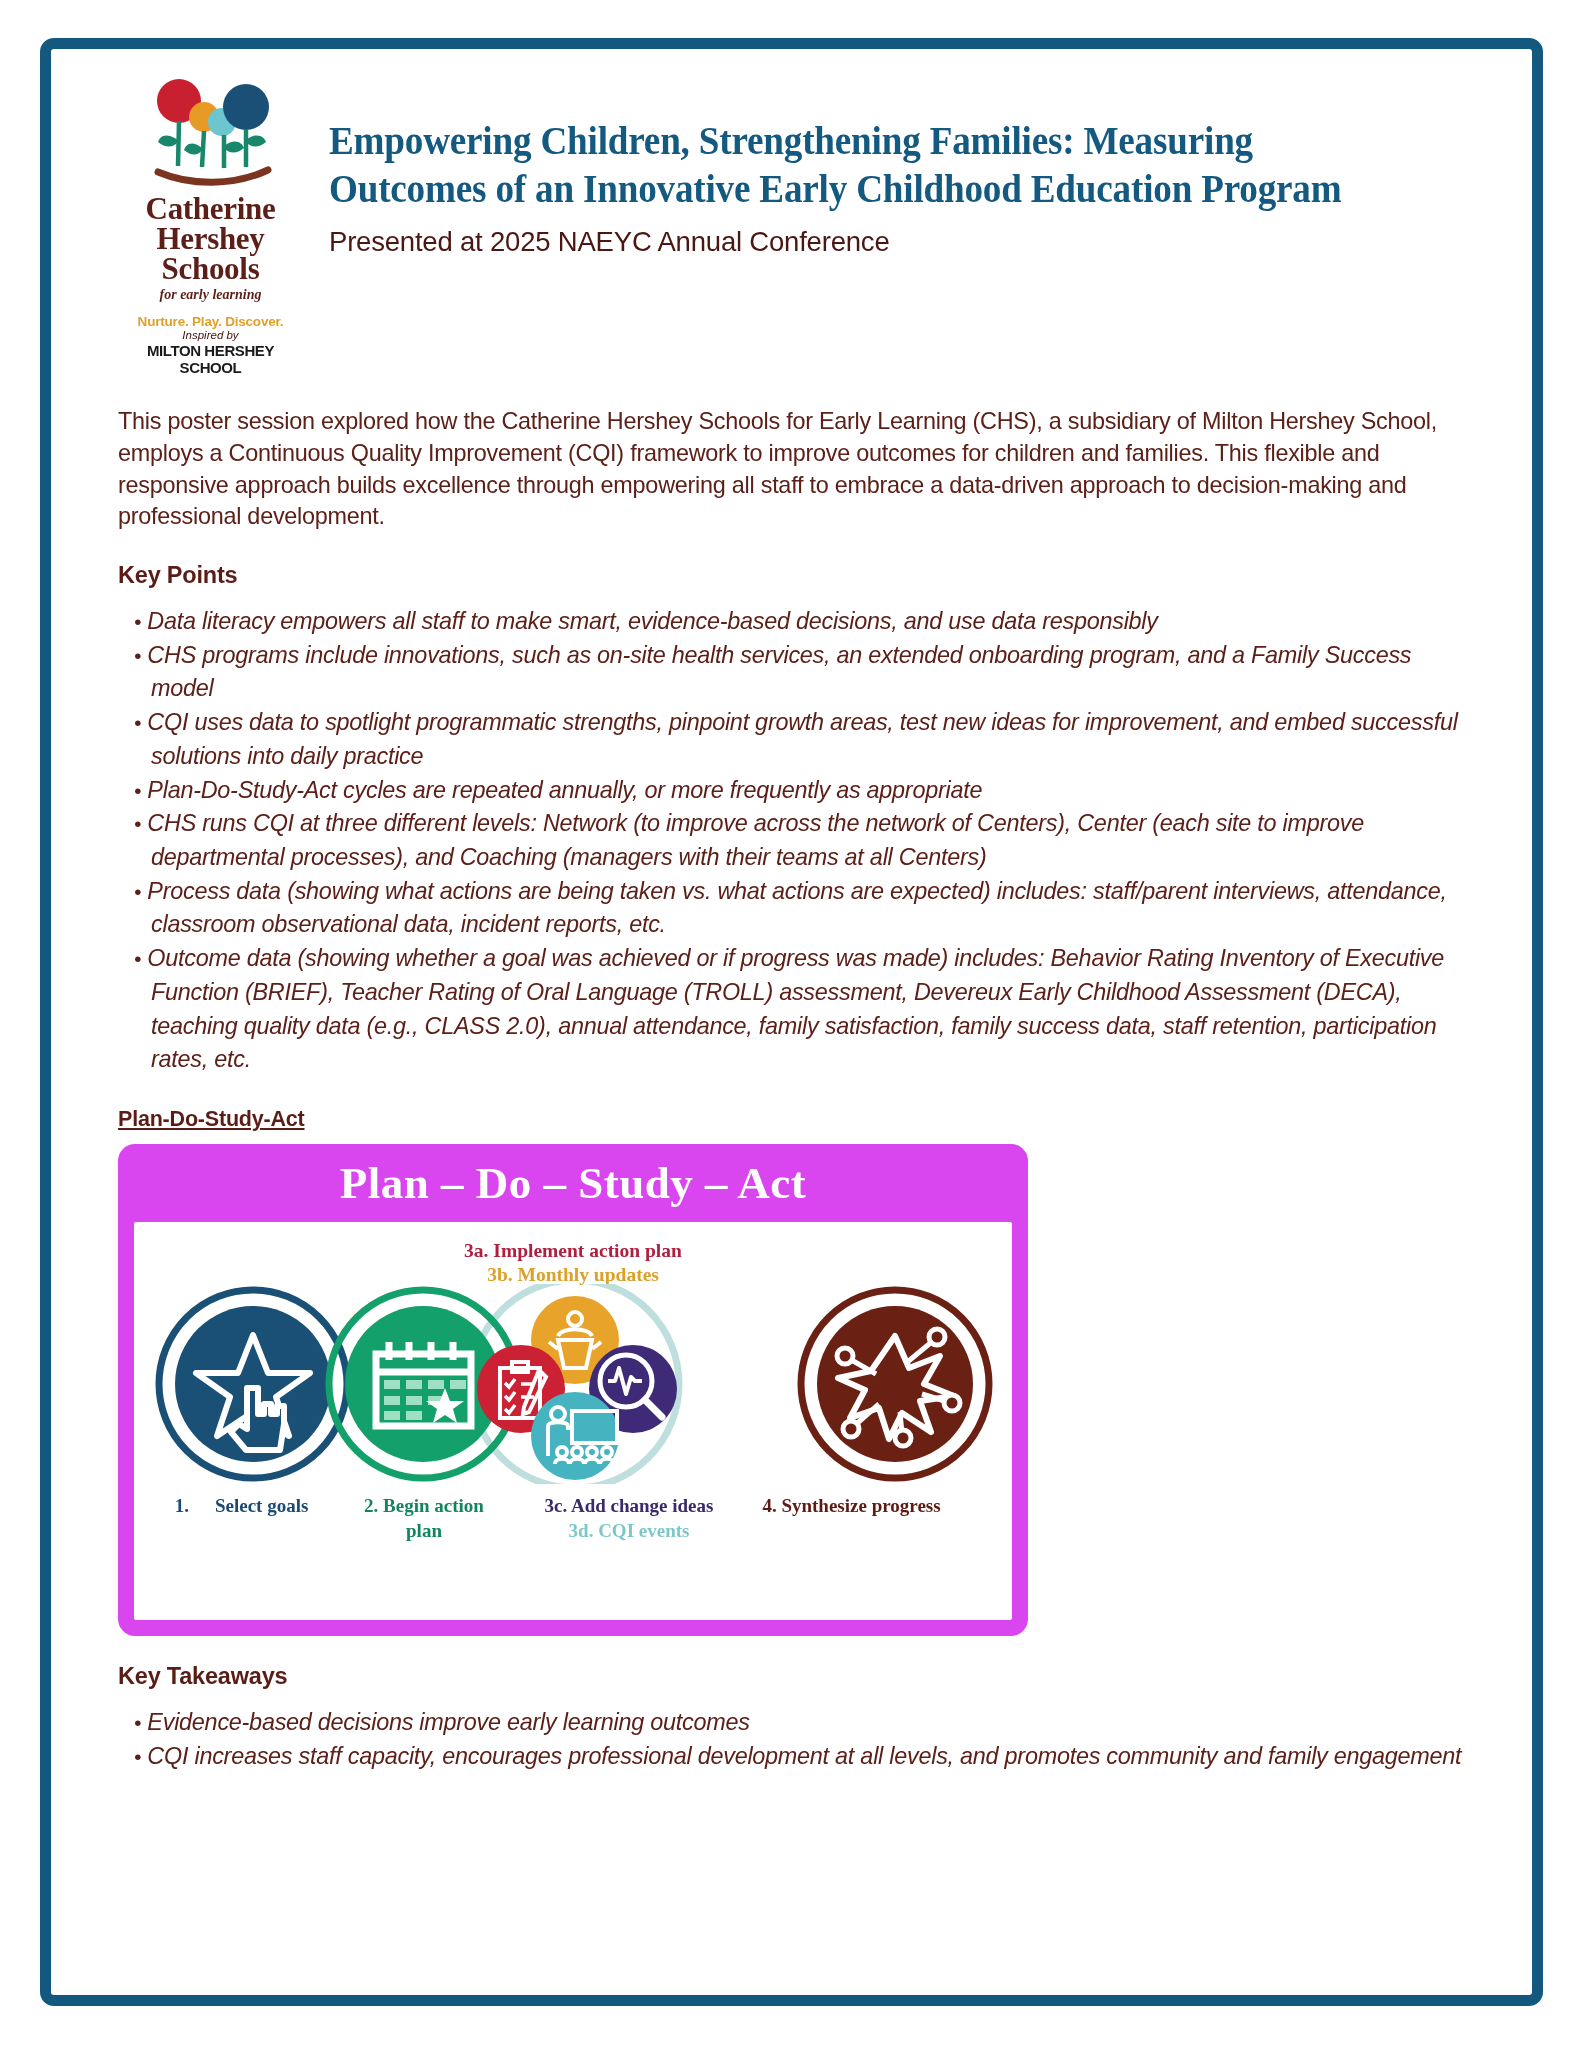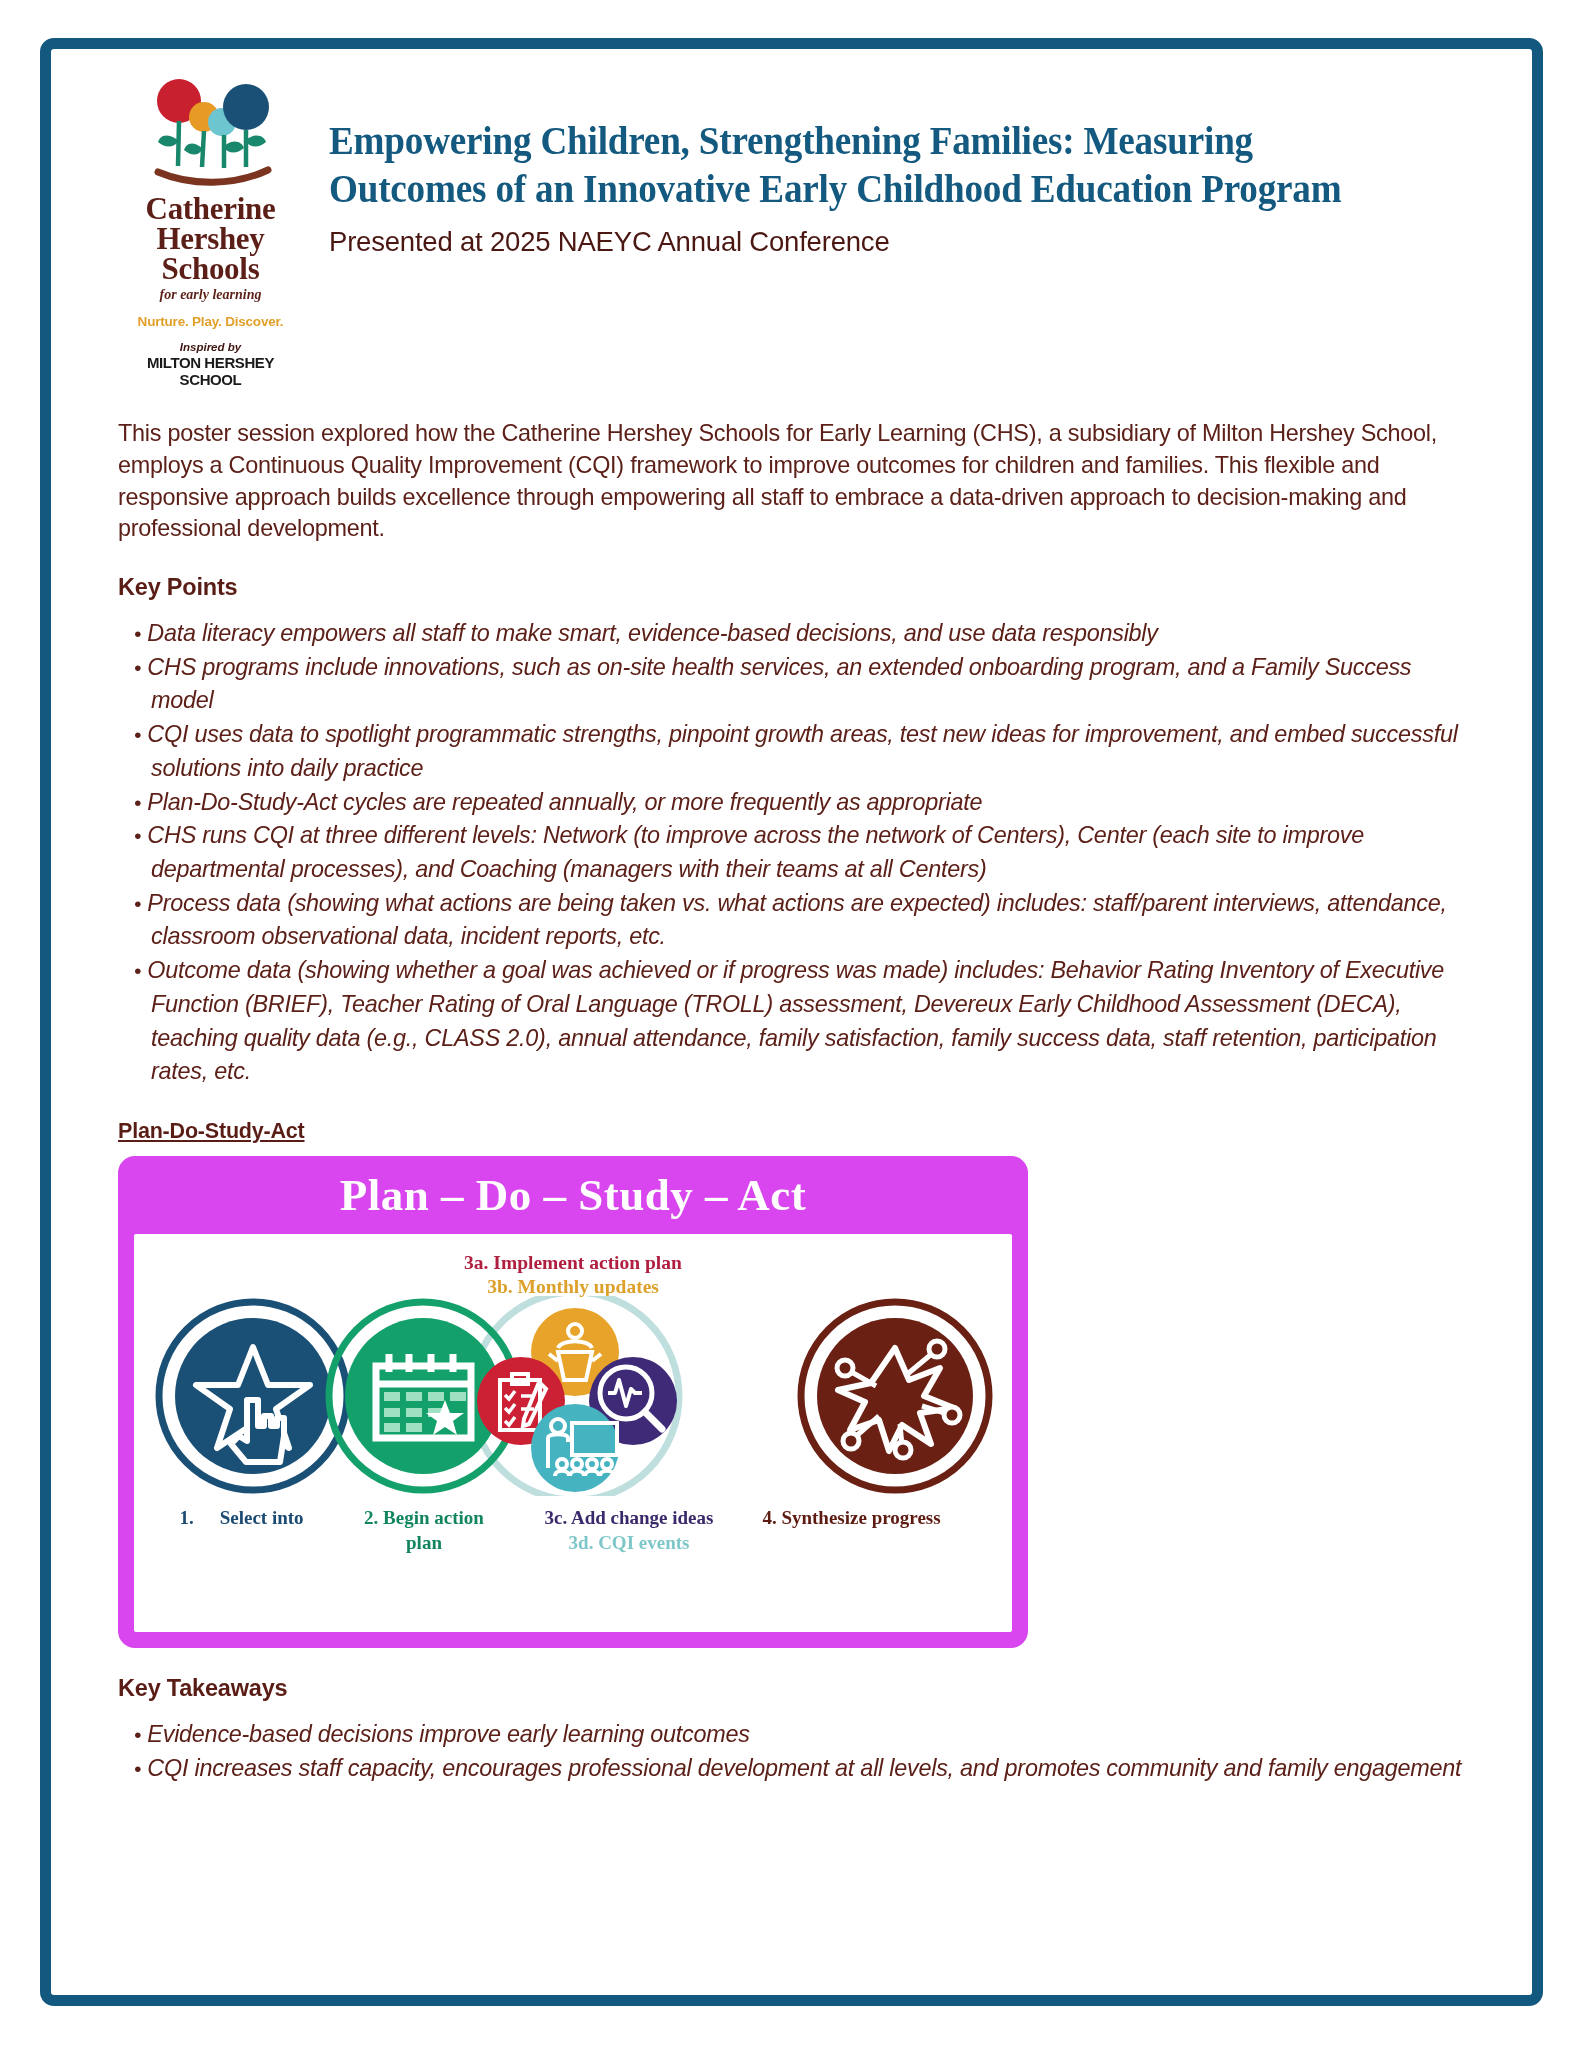--- a/index.html
+++ b/index.html
@@ -71,24 +71,23 @@
   }
   .logo-tag {
     color: #e0a02a;
     font-weight: bold;
     font-size: 13.5px;
     margin-top: 11px;
     letter-spacing: -0.2px;
   }
   .logo-inspired {
     color: #3f1410;
-    font-weight: bold;
+    font-weight: normal;
     font-style: italic;
     font-size: 11.5px;
-    margin-top: 12px;
   }
   .logo-mhs {
     color: #1a1a1a;
     font-weight: bold;
     font-size: 15px;
     letter-spacing: -0.4px;
     margin-top: 1px;
   }
 
   .titles { flex: 1; padding-top: 52px; }
@@ -395,21 +394,21 @@
                 <line x1="788" y1="110" x2="814" y2="118"></line>
                   <circle cx="818" cy="119" r="8"></circle>
               </g>
             </g>
           </svg>
         </div>
 
         <div class="pdsa-bottom-labels">
           <div class="blbl c1">
             <span>1.</span>
-            <span>Select into</span>
+            <span>Select goals</span>
           </div>
           <div class="blbl c2">2. Begin action plan</div>
           <div class="blbl c3">
             <div>3c. Add change ideas</div>
             <div class="sub">3d. CQI events</div>
           </div>
           <div class="blbl c4">4. Synthesize progress</div>
         </div>
       </div>
     </div>

